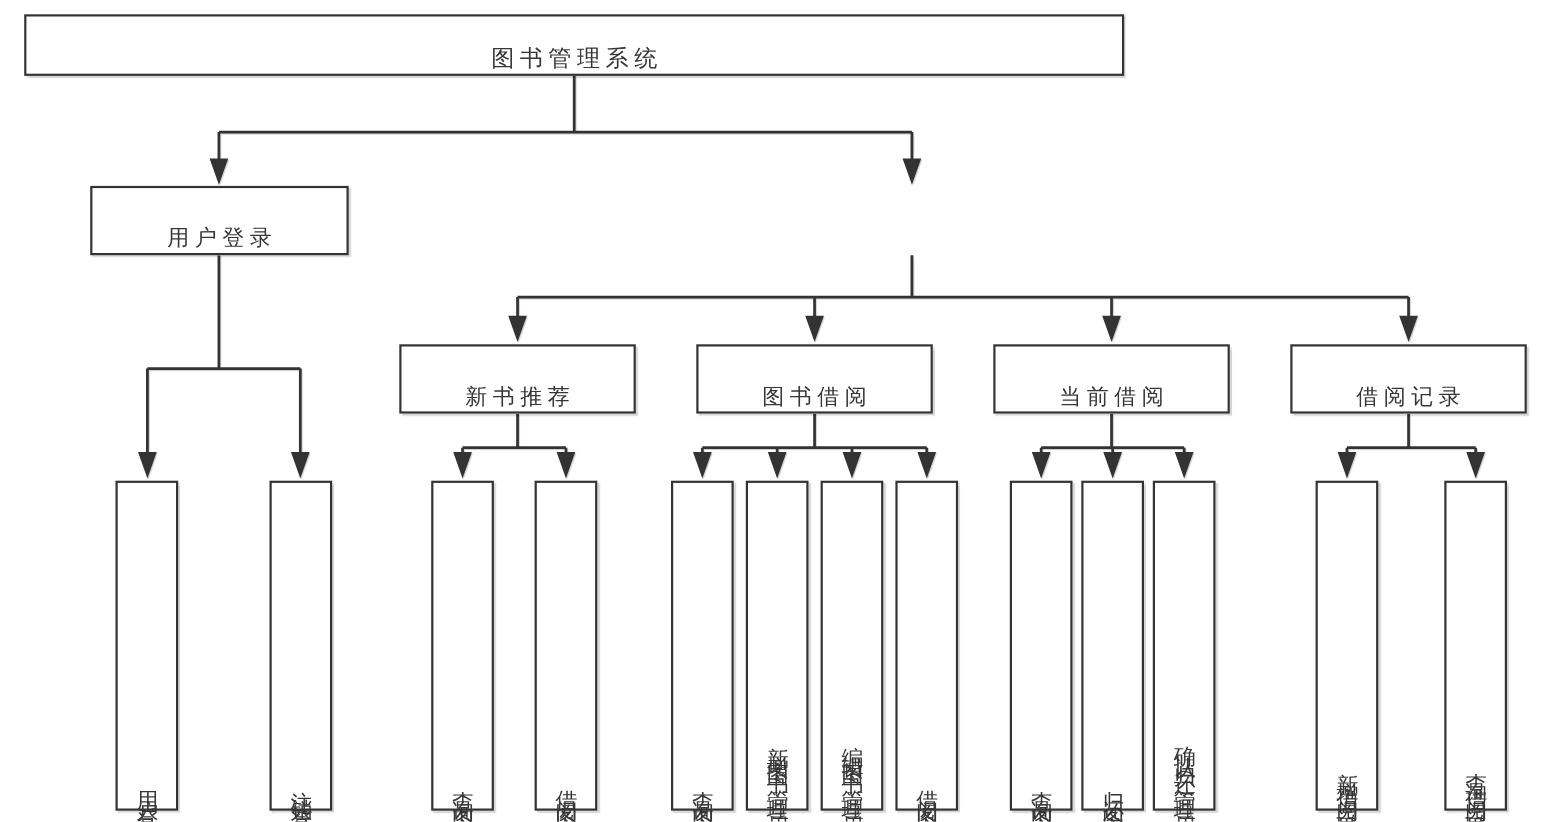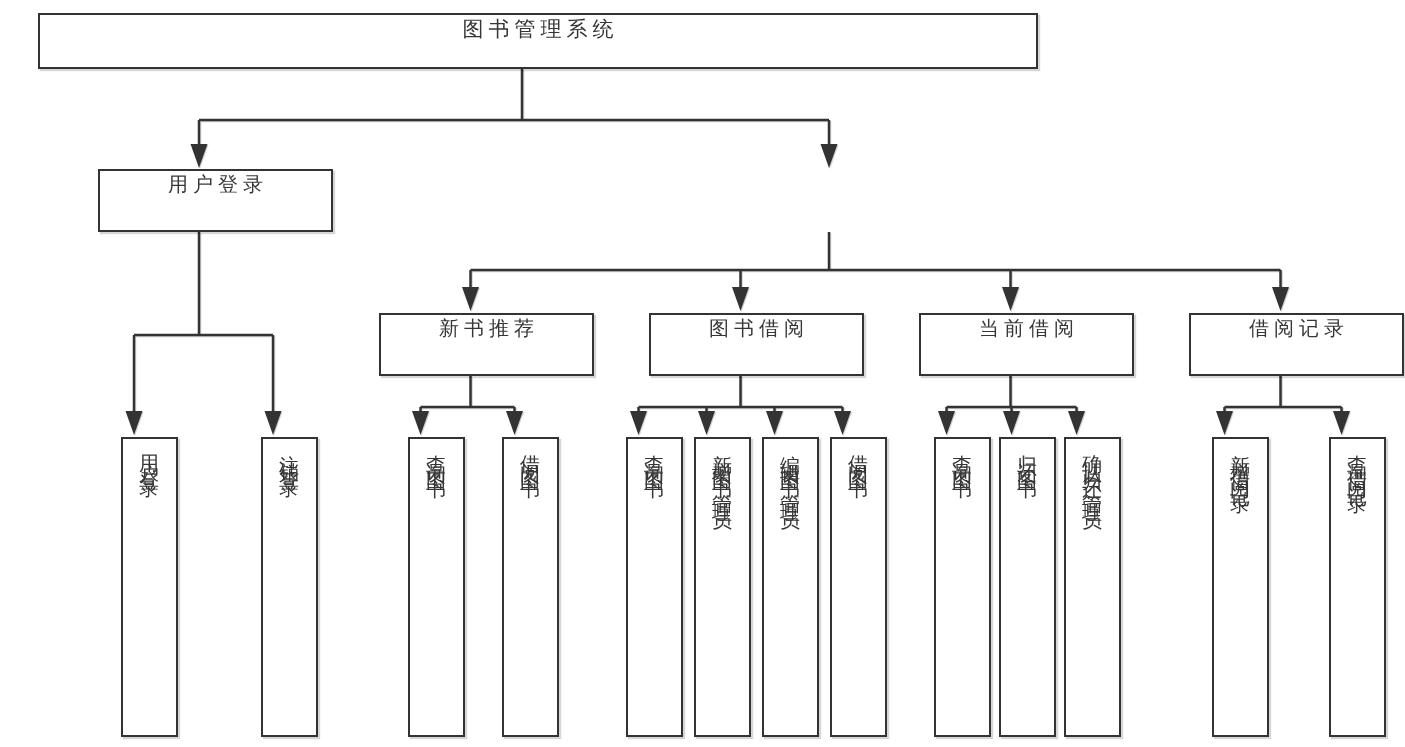--- a/index.html
+++ b/index.html
@@ -23,24 +23,23 @@
     height: 747px;
     filter: drop-shadow(1.5px 1.5px 0.5px rgba(0,0,0,0.18));
   }
   .box {
     position: absolute;
     box-sizing: border-box;
     border: 2.5px solid #333333;
     background: #ffffff;
     box-shadow: 2px 2px 1px rgba(0,0,0,0.16);
     display: flex;
-    align-items: flex-start;
+    align-items: flex-end;
     justify-content: center;
     color: #363636;
-    margin-left: 16px;
   }
   .h-label {
     font-size: 20px;
     letter-spacing: 5px;
     text-indent: 5px;
     white-space: nowrap;
     color: #363636;
   }
   .root-label { font-size: 21px; }
   .leaf {

